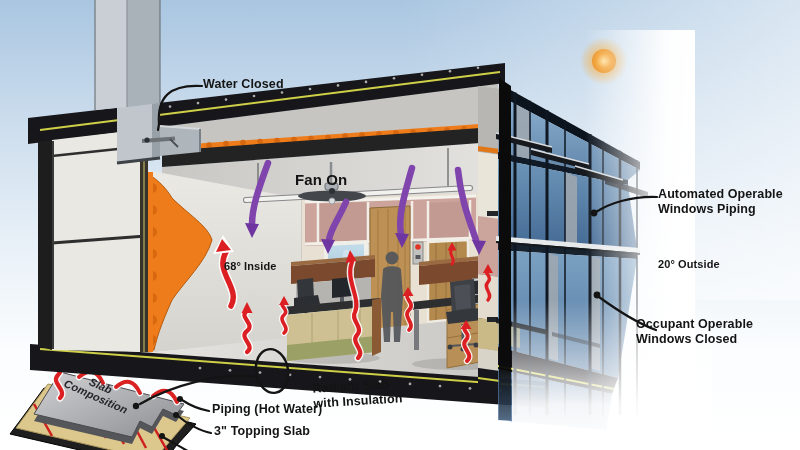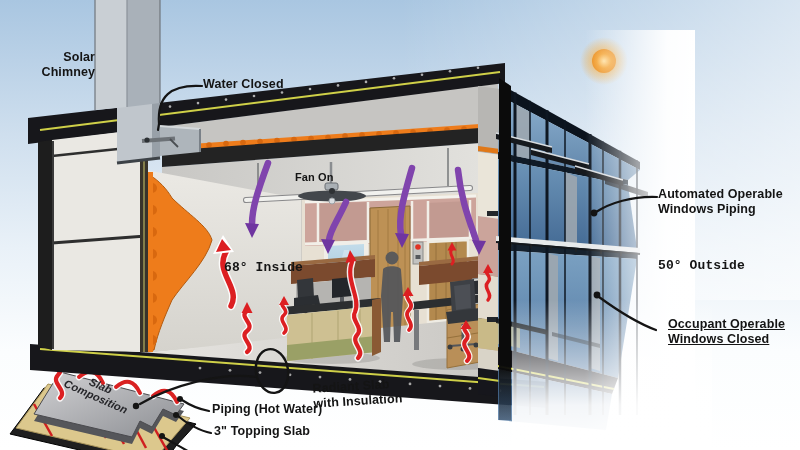--- a/index.html
+++ b/index.html
@@ -2,22 +2,22 @@
 <html><head>
 <meta charset="utf-8">
 <style>
   html,body{margin:0;padding:0;background:#fff;}
   #stage{position:relative;width:800px;height:450px;overflow:hidden;background:#fff;
          font-family:"Liberation Sans",sans-serif;}
   #stage svg{position:absolute;left:0;top:0;}
   .lbl{position:absolute;font-weight:700;font-size:12.5px;line-height:1.16;color:#141414;
        white-space:pre-line;letter-spacing:.1px;}
   .lbl.right{text-align:right;}
-  .lbl.big{font-size:13px;font-family:Liberation Mono, monospace;}
-  .lbl.small{font-size:11px;}
+  .lbl.big{font-size:11px;}
+  .lbl.small{font-size:15px;}
   .lbl.rot{transform:rotate(-3.5deg);}
   .lbl.slabcomp{font-style:italic;font-size:11px;line-height:1.08;text-align:center;
        transform:rotate(24deg);color:#26262a;}
 </style>
 </head>
 <body>
 
 <div id="stage">
 <svg width="800" height="450" viewBox="0 0 800 450">
   <defs>
@@ -484,29 +484,27 @@
   <g fill="#141414">
     <circle cx="594" cy="213" r="3.4"></circle>
         <circle cx="597" cy="295" r="3.4"></circle>
     <circle cx="136" cy="406" r="3.2"></circle>
         <circle cx="180" cy="399" r="3"></circle>
     <circle cx="176" cy="415" r="3"></circle>
         <circle cx="162" cy="436" r="3"></circle>
   </g>
 </svg>
 
-<div class="lbl right" style="left:25px;top:50px;width:70px;">Solar
-Chimney</div>
 <div class="lbl" style="left:203px;top:77px;">Water Closed</div>
 <div class="lbl small" style="left:295px;top:171px;">Fan On</div>
 <div class="lbl big" style="left:224px;top:260px;">68° Inside</div>
 <div class="lbl" style="left:658px;top:187px;">Automated Operable
 Windows Piping</div>
-<div class="lbl big" style="left:658px;top:258px;">50° Outside</div>
-<div class="lbl" style="left:668px;top:317px;text-decoration:underline;">Occupant Operable
+<div class="lbl big" style="left:658px;top:258px;">20° Outside</div>
+<div class="lbl" style="left:636px;top:317px;">Occupant Operable
 Windows Closed</div>
 <div class="lbl rot" style="left:313px;top:379px;">Radiant Slab
 with Insulation</div>
 <div class="lbl" style="left:212px;top:402px;">Piping (Hot Water)</div>
 <div class="lbl" style="left:214px;top:424px;">3" Topping Slab</div>
 <div class="lbl slabcomp" style="left:52px;top:380px;width:92px;">Slab
 Composition</div>
 </div>
 
 </body></html>

